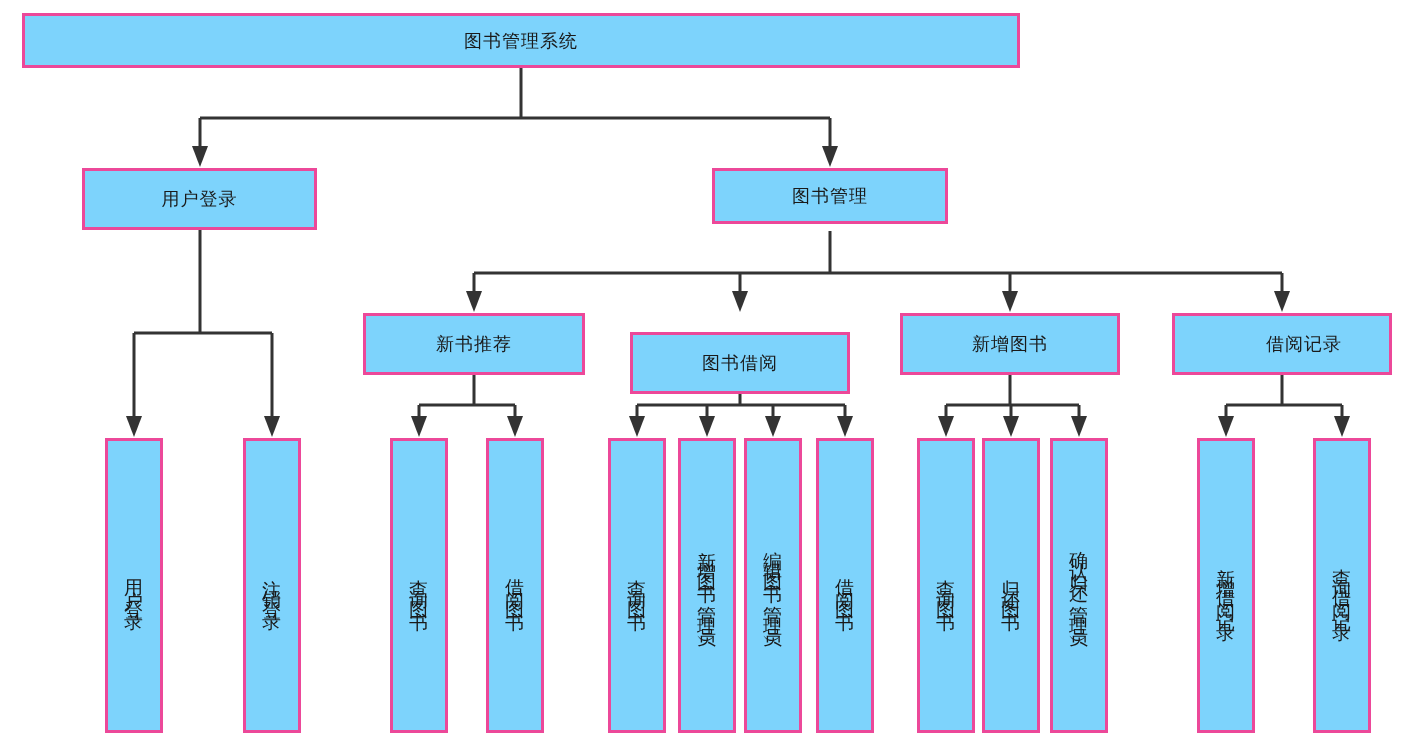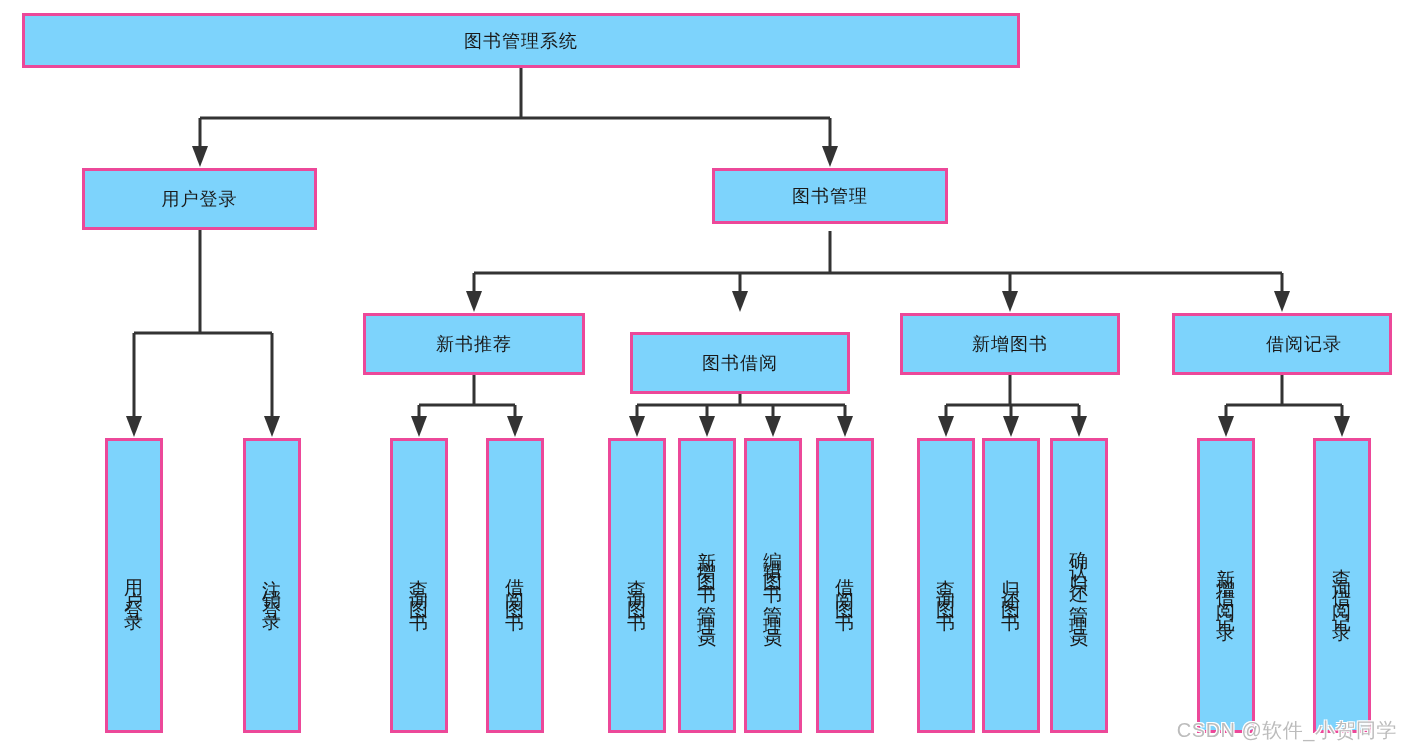--- a/index.html
+++ b/index.html
@@ -152,14 +152,13 @@
     <span class="vtext">确认归还（管理员）</span>
   </div>
 
   <div class="node v" id="nd-m3c0">
     <span class="vtext">新增借阅记录</span>
   </div>
   <div class="node v" id="nd-m3c1">
     <span class="vtext">查询借阅记录</span>
   </div>
 
-  <div class="watermark">CSDN @软件_小贺同学</div>
 </div>
 
 </body></html>

